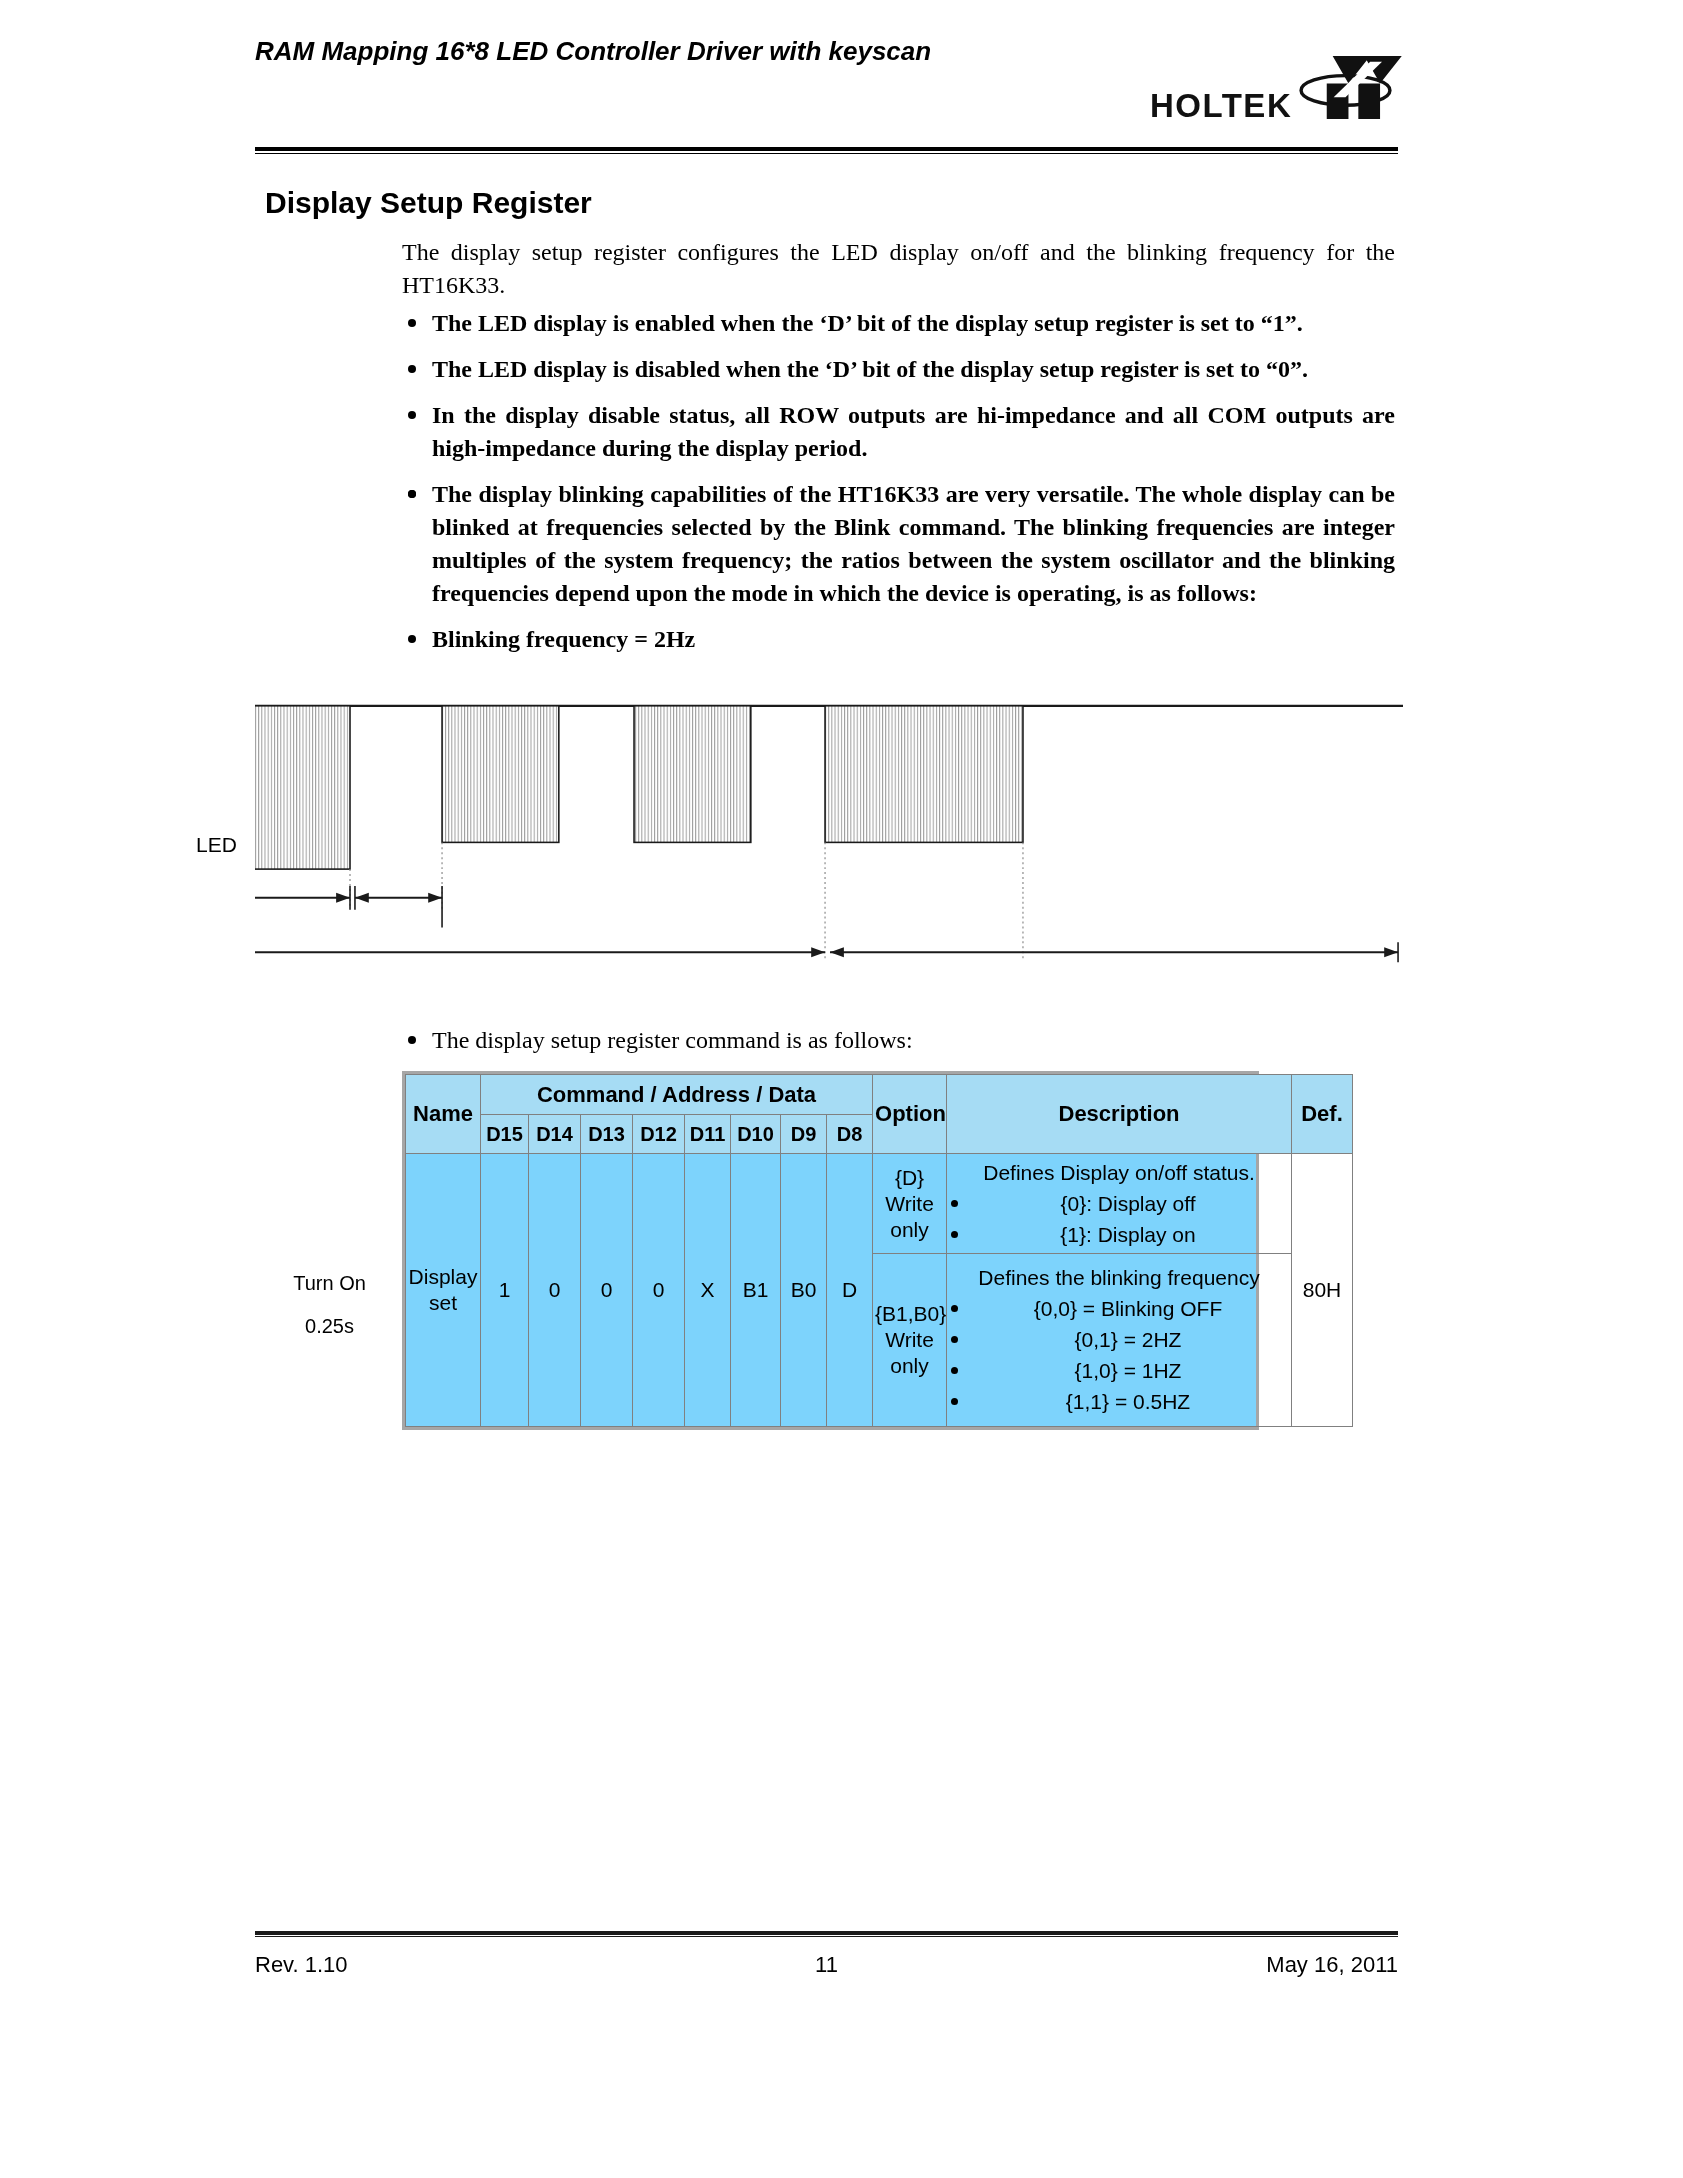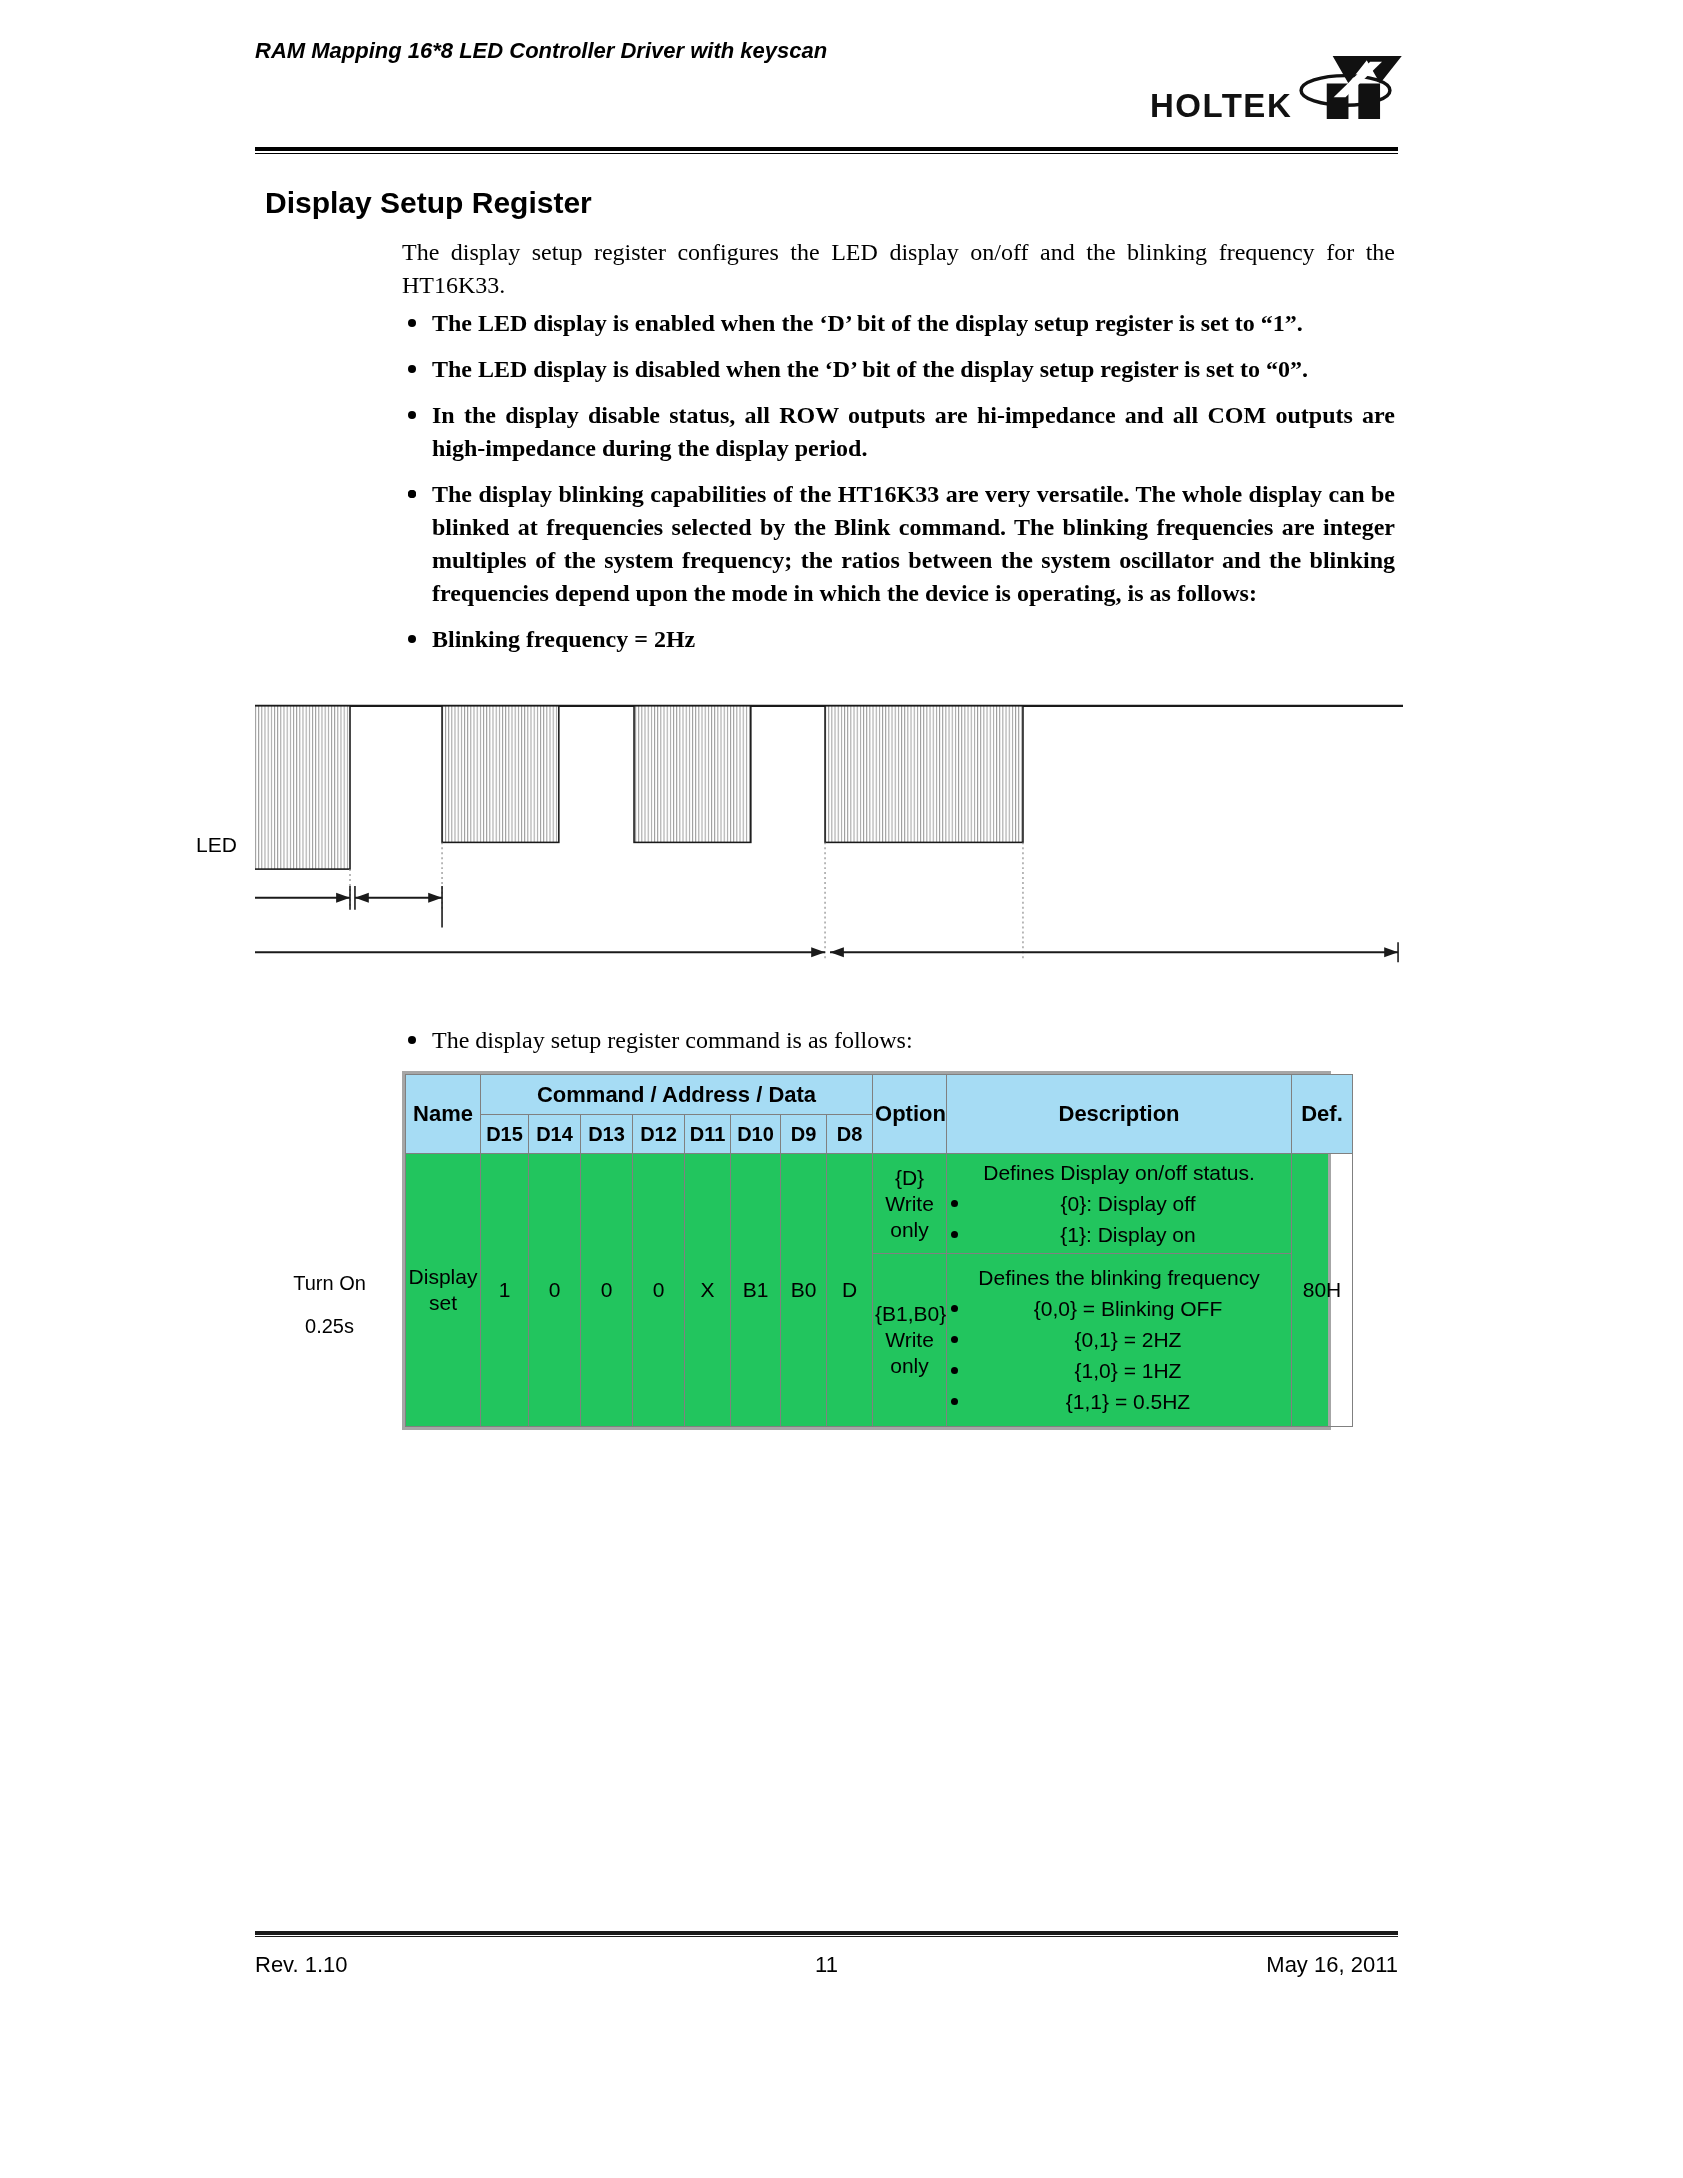--- a/index.html
+++ b/index.html
@@ -18,21 +18,21 @@
   .hdr-titles { position:absolute; left:0; top:0; width:772px; }
   .hdr-line1 {
     font-family:"Liberation Sans", sans-serif;
     font-weight:bold; font-style:italic;
     font-size:29px; letter-spacing:0.2px; line-height:34px;
     color:#000;
   }
   .hdr-line2 {
     font-family:"Liberation Sans", sans-serif;
     font-weight:bold; font-style:italic;
-    font-size:22px; line-height:32px; margin-top:5px;
+    font-size:26px; line-height:32px; margin-top:5px;
     color:#000;
   }
   .hdr-rule { position:absolute; left:0; top:117px; width:1143px; height:4px; background:#000; }
   .hdr-rule2 { position:absolute; left:0; top:123px; width:1143px; height:1px; background:#000; }
 
   .logo { position:absolute; right:0; top:20px; width:248px; height:79px;text-align:center; }
   .logo-text {
     position:absolute; left:0; bottom:4px;
     font-family:"Liberation Sans", sans-serif;
     font-weight:bold; font-size:33px; letter-spacing:1.5px;
@@ -75,22 +75,22 @@
   .tbl-bullet {
     position:absolute; left:402px; top:1024px; width:993px;
     font-size:24px; line-height:33px; padding-left:30px;
   }
   .tbl-bullet .dot {
     position:absolute; left:6px; top:12px;
     width:8px; height:8px; border-radius:50%; background:#000;
   }
 
   .tblwrap {
-    position:absolute; left:402px; top:1071px; width:929px;
-    border:3px solid #a6a6a6; background:#22c55e; box-sizing:border-box;
+    position:absolute; left:402px; top:1071px; width:857px;
+    border:3px solid #a6a6a6; background:#7dd3fc; box-sizing:border-box;
   }
   table.cmd {
     border-collapse:collapse; width:100%;
     font-family:"Liberation Sans", sans-serif;
     table-layout:fixed;
   }
   table.cmd th, table.cmd td {
     border:1px solid #808080;
     text-align:center; vertical-align:middle;
     color:#000;

